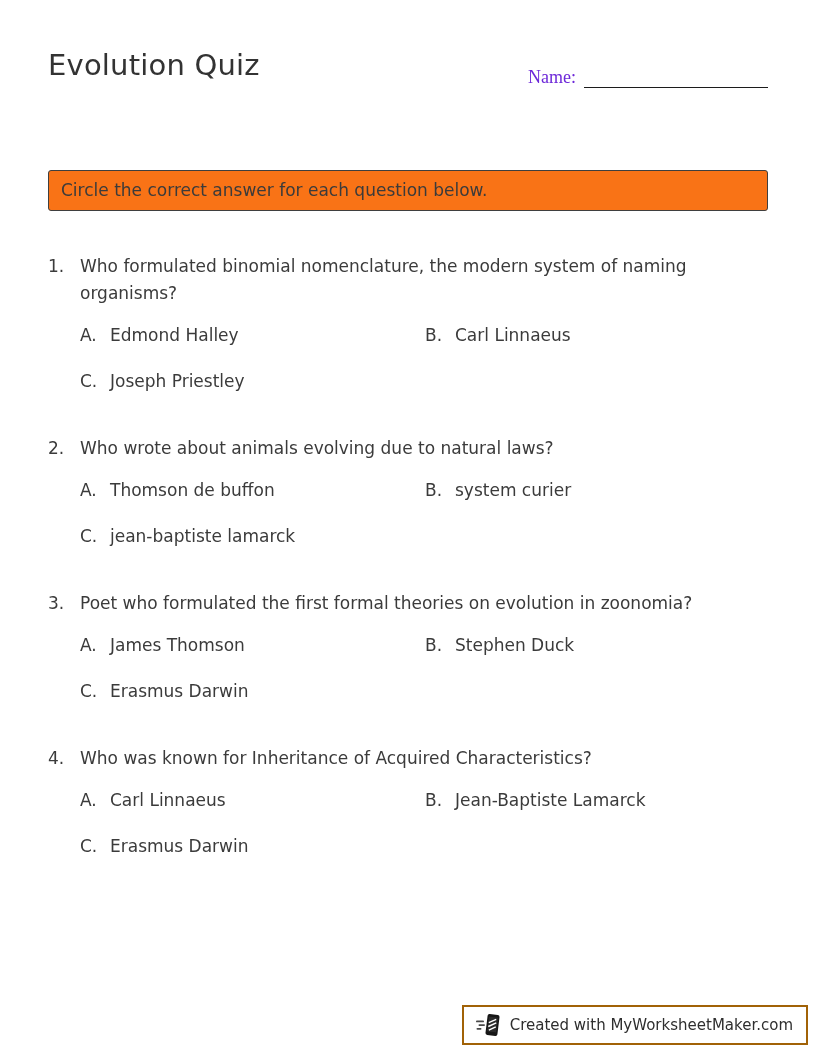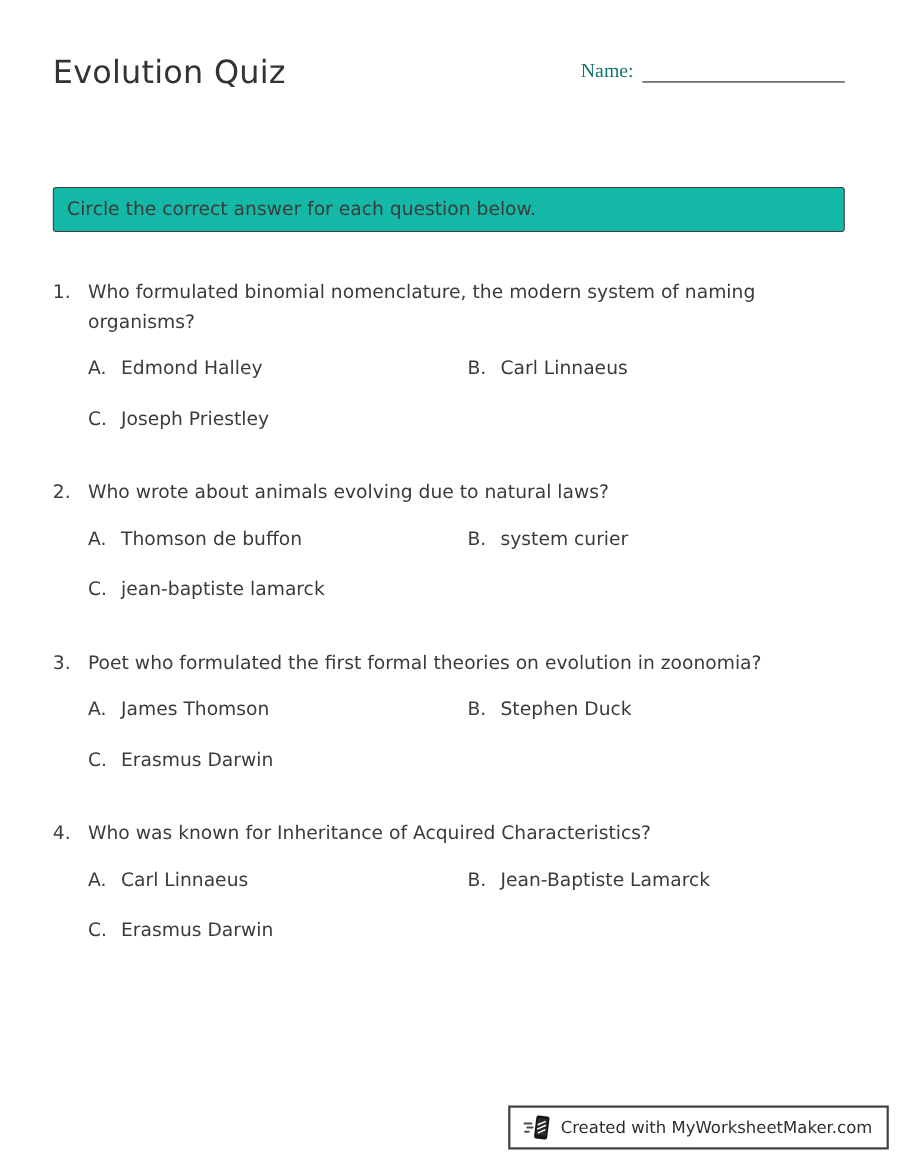--- a/index.html
+++ b/index.html
@@ -25,24 +25,24 @@
   }
   .page-title {
     font-size: 29px;
     line-height: 1.2;
     font-weight: 400;
     color: #333333;
     letter-spacing: 0.2px;
   }
   .namedate {
     width: 246px;
-    margin-top: 5px;
+    margin-top: 18px;
     font-family: "Liberation Serif", serif;
     font-size: 18px;
-    color: #0f766e;
+    color: #6d28d9;
   }
   .nd-row {
     display: flex;
     align-items: flex-end;
     height: 22px;
     margin-bottom: 16px;
   }
   .nd-label {
     width: 54px;
     text-align: right;
@@ -61,21 +61,21 @@
     top: 170px;
     left: 48px;
     right: 48px;
     box-sizing: border-box;
     border: 1.5px solid #3f3f3f;
     border-radius: 3px;
     padding: 9px 12px 10px;
     font-size: 17px;
     line-height: 20px;
     color: #3b3b3b;
-    background: #14b8a6;
+    background: #f97316;
   }
 
   
   .questions {
     position: absolute;
     top: 210px;
     left: 48px;
     right: 48px;
   }
   .question { margin-top: 44px; }
@@ -101,21 +101,21 @@
   }
   .opt-letter { width: 30px; flex-shrink: 0; }
 
   
   .footer-badge {
     position: absolute;
     right: 8px;
     bottom: 11px;
     height: 40px;
     box-sizing: border-box;
-    border: 2px solid #404040;
+    border: 2px solid #a16207;
     background: #ffffff;
     display: flex;
     align-items: center;
     gap: 9px;
     padding: 0 13px 0 11px;
     font-size: 15px;
     color: #2e2e2e;
   }
   .footer-icon { display: block; }
 </style>

